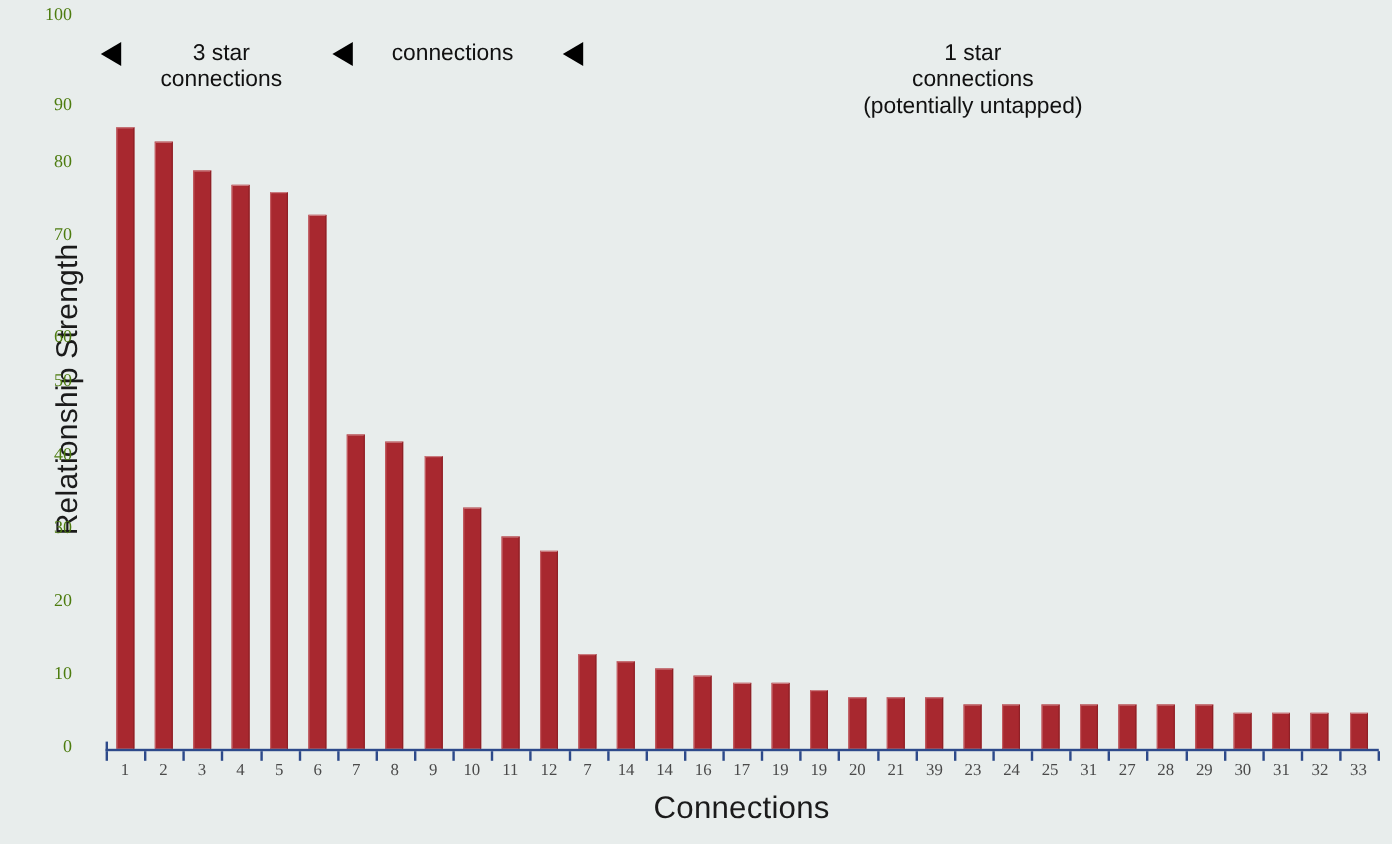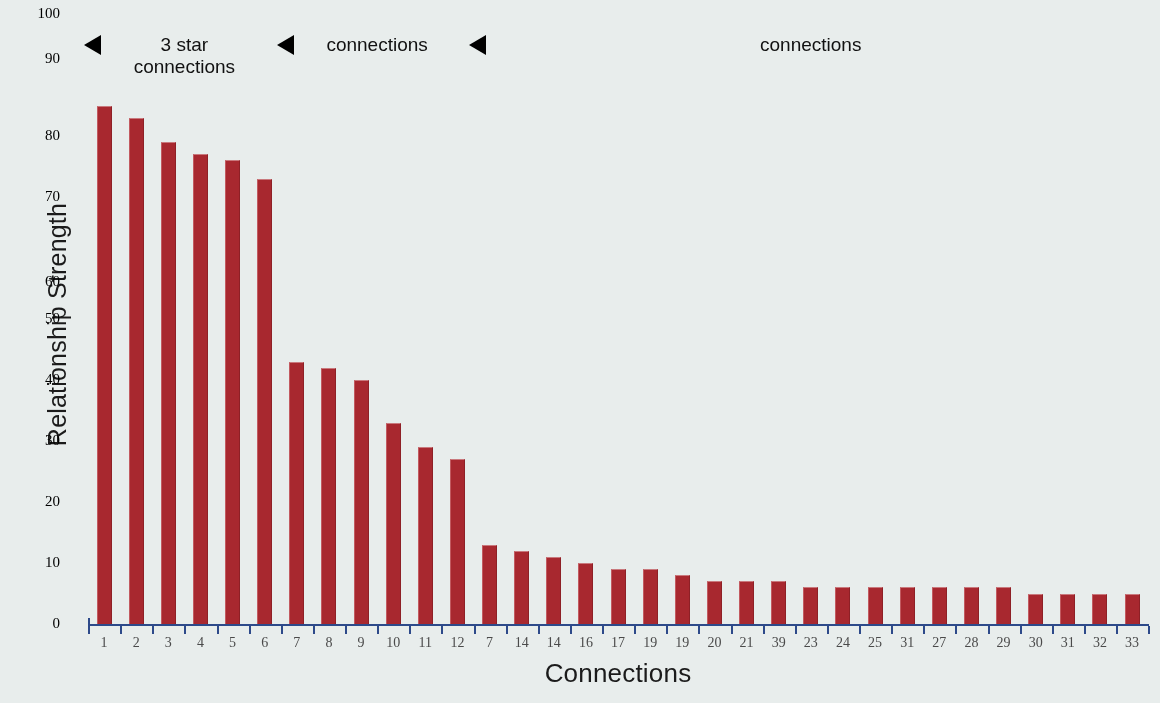--- a/index.html
+++ b/index.html
@@ -50,21 +50,21 @@
   }
 
   
   .y-tick {
     position: absolute;
     right: 0;
     width: 46px;
     text-align: right;
     font-family: "Liberation Serif", serif;
     font-size: 15px;
-    color: #000000;
+    color: #4d7c0f;
   }
   #y-ticks {
     position: absolute;
     left: 14px;
     top: 0;
     width: 46px;
     height: 703px;
   }
 
   
@@ -198,21 +198,21 @@
 </style>
 </head>
 <body>
 
 <div id="chart-root">
 
   <div id="y-axis-title">Relationship Strength</div>
 
   <div id="y-ticks">
       <div class="y-tick" style="top: 5px;">100</div>
-      <div class="y-tick" style="top: 50px;">90</div>
+      <div class="y-tick" style="top: 80px;">90</div>
       <div class="y-tick" style="top: 127px;">80</div>
       <div class="y-tick" style="top: 188px;">70</div>
       <div class="y-tick" style="top: 249px; margin-top: 24px;">60</div>
       <div class="y-tick" style="top: 310px;">50</div>
       <div class="y-tick" style="top: 371px;">40</div>
       <div class="y-tick" style="top: 432px;">30</div>
       <div class="y-tick" style="top: 493px;">20</div>
       <div class="y-tick" style="top: 554px;">10</div>
       <div class="y-tick" style="top: 615px;">0</div>
     </div>
@@ -231,21 +231,23 @@
       <div class="annot-label" style="left: 77.0909px; top: 34px; width: 600px; text-align: center;">
         <span class="l2">connections</span>
       </div>
       <div class="annot-arrow-row" style="left: 276.727px; width: 200.727px;">
         <div class="arrow-head-left"></div>
         <div class="arrow-line"></div>
         <div class="gap-for-text" style="width: 1194px;"></div>
         <div class="arrow-line"></div>
       </div>
       <div class="annot-label" style="left: 510.727px; top: 34px; width: 600px; text-align: center;">
+        <span class="l1">1 star</span>
         <span class="l2">connections</span>
+        <span class="l3">(potentially untapped)</span>
       </div>
       <div class="annot-arrow-row" style="left: 469.455px; width: 682.545px;">
         <div class="arrow-head-left"></div>
         <div class="arrow-line"></div>
         <div class="gap-for-text" style="width: 1194px;"></div>
         <div class="arrow-line"></div>
       </div>
     </div>
 
   <div id="plot-area">

